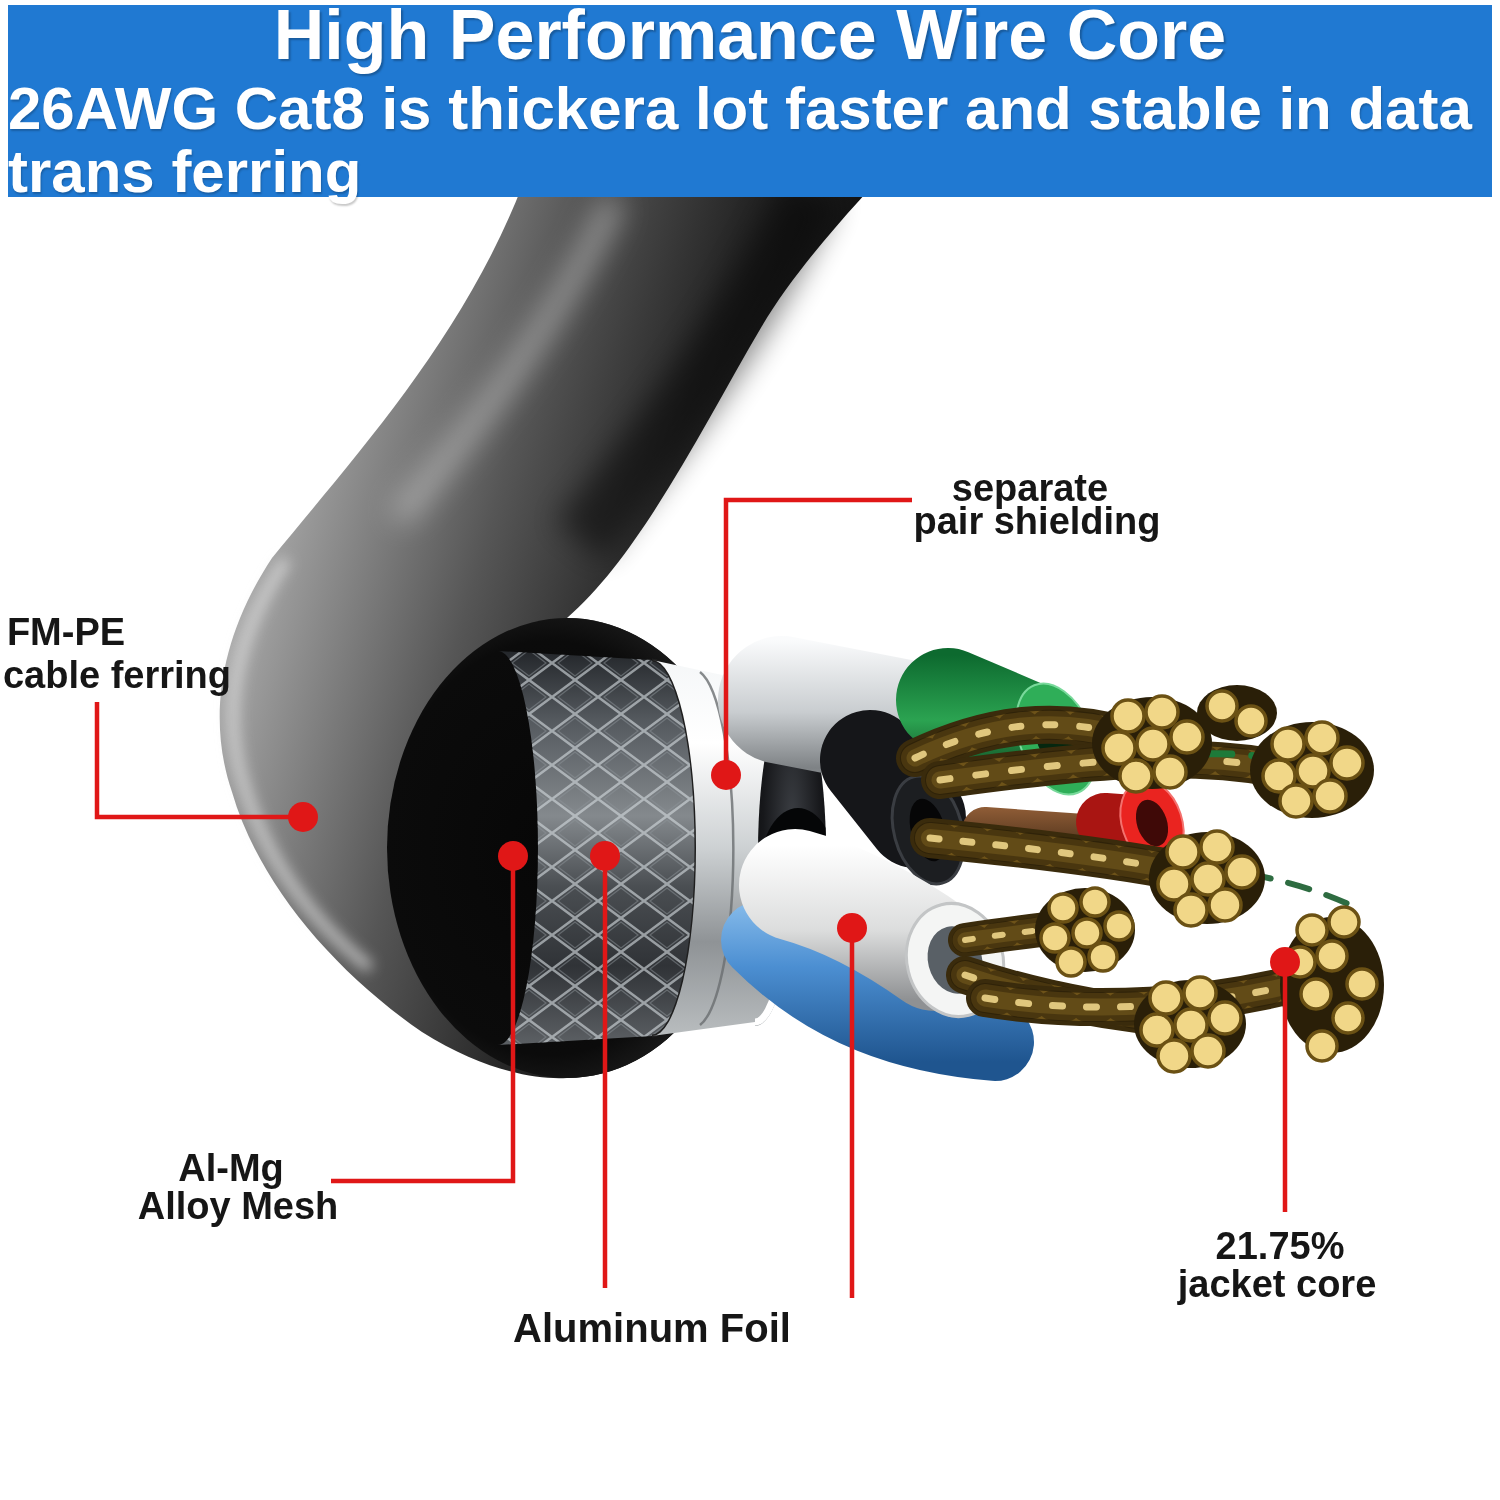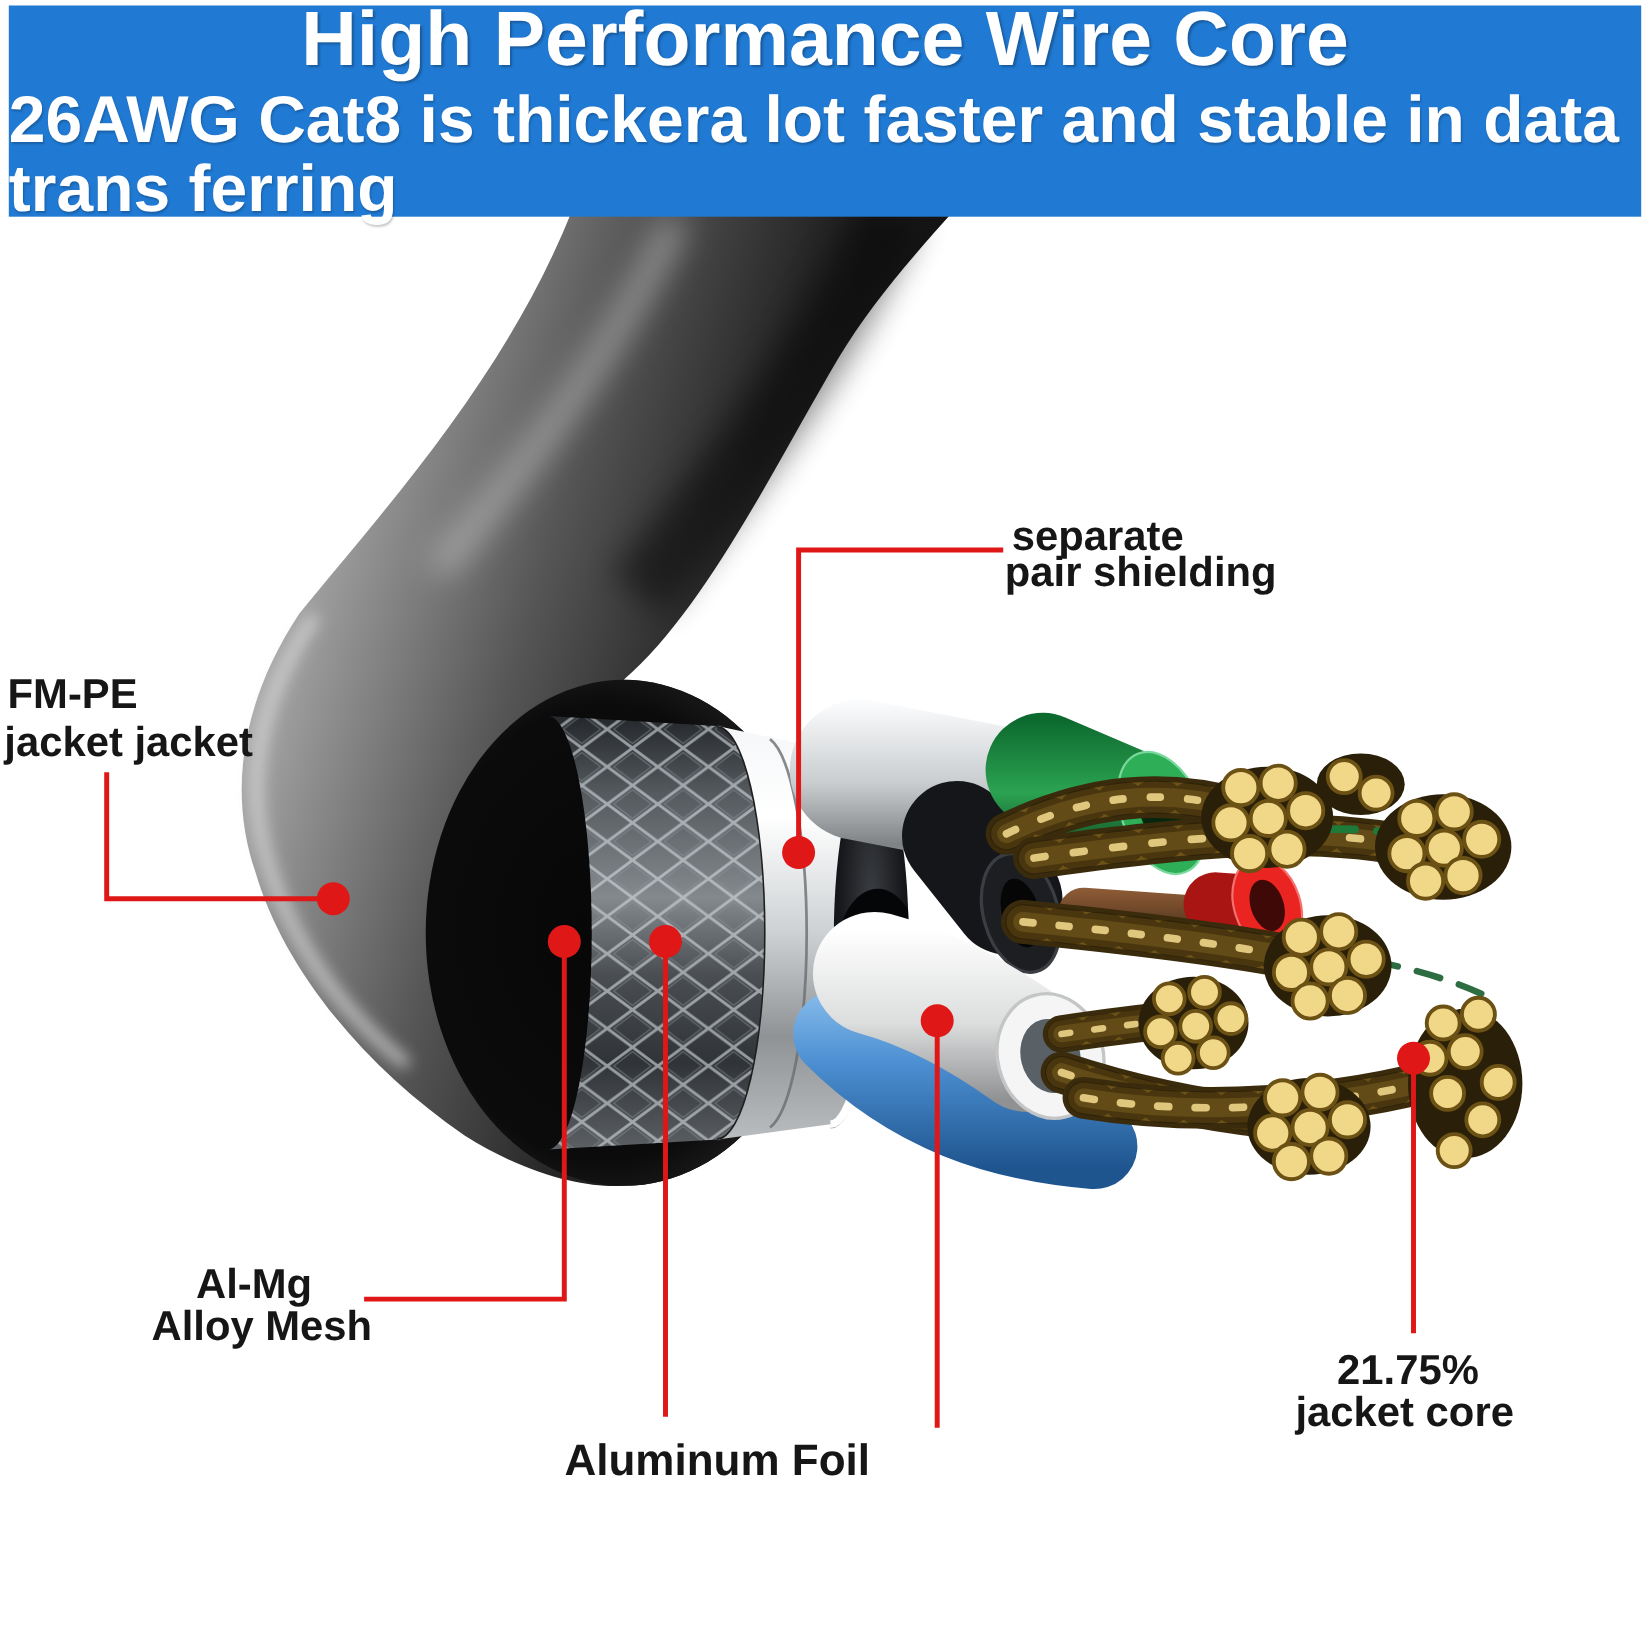--- a/index.html
+++ b/index.html
@@ -309,23 +309,23 @@
       </g>
     </g>
   </svg>
 
   <div class="banner">
     <div class="title">High Performance Wire Core</div>
     <div class="subtitle">26AWG Cat8 is thickera lot faster and stable in data trans ferring</div>
   </div>
 
   <div class="lbl" style="left:66px;top:632px">FM-PE</div>
-  <div class="lbl" style="left:117px;top:675px">jacket jacket</div>
-
-  <div class="lbl" style="left:998px;top:488px">separate</div>
+  <div class="lbl" style="left:117px;top:675px">cable ferring</div>
+
+  <div class="lbl" style="left:1030px;top:488px">separate</div>
   <div class="lbl" style="left:1037px;top:521px">pair shielding</div>
 
   <div class="lbl" style="left:231px;top:1168px">Al-Mg</div>
   <div class="lbl" style="left:238px;top:1206px">Alloy Mesh</div>
 
   <div class="lbl big" style="left:652px;top:1328px">Aluminum Foil</div>
 
   <div class="lbl" style="left:1280px;top:1246px">21.75%</div>
   <div class="lbl" style="left:1277px;top:1284px">jacket core</div>
 

